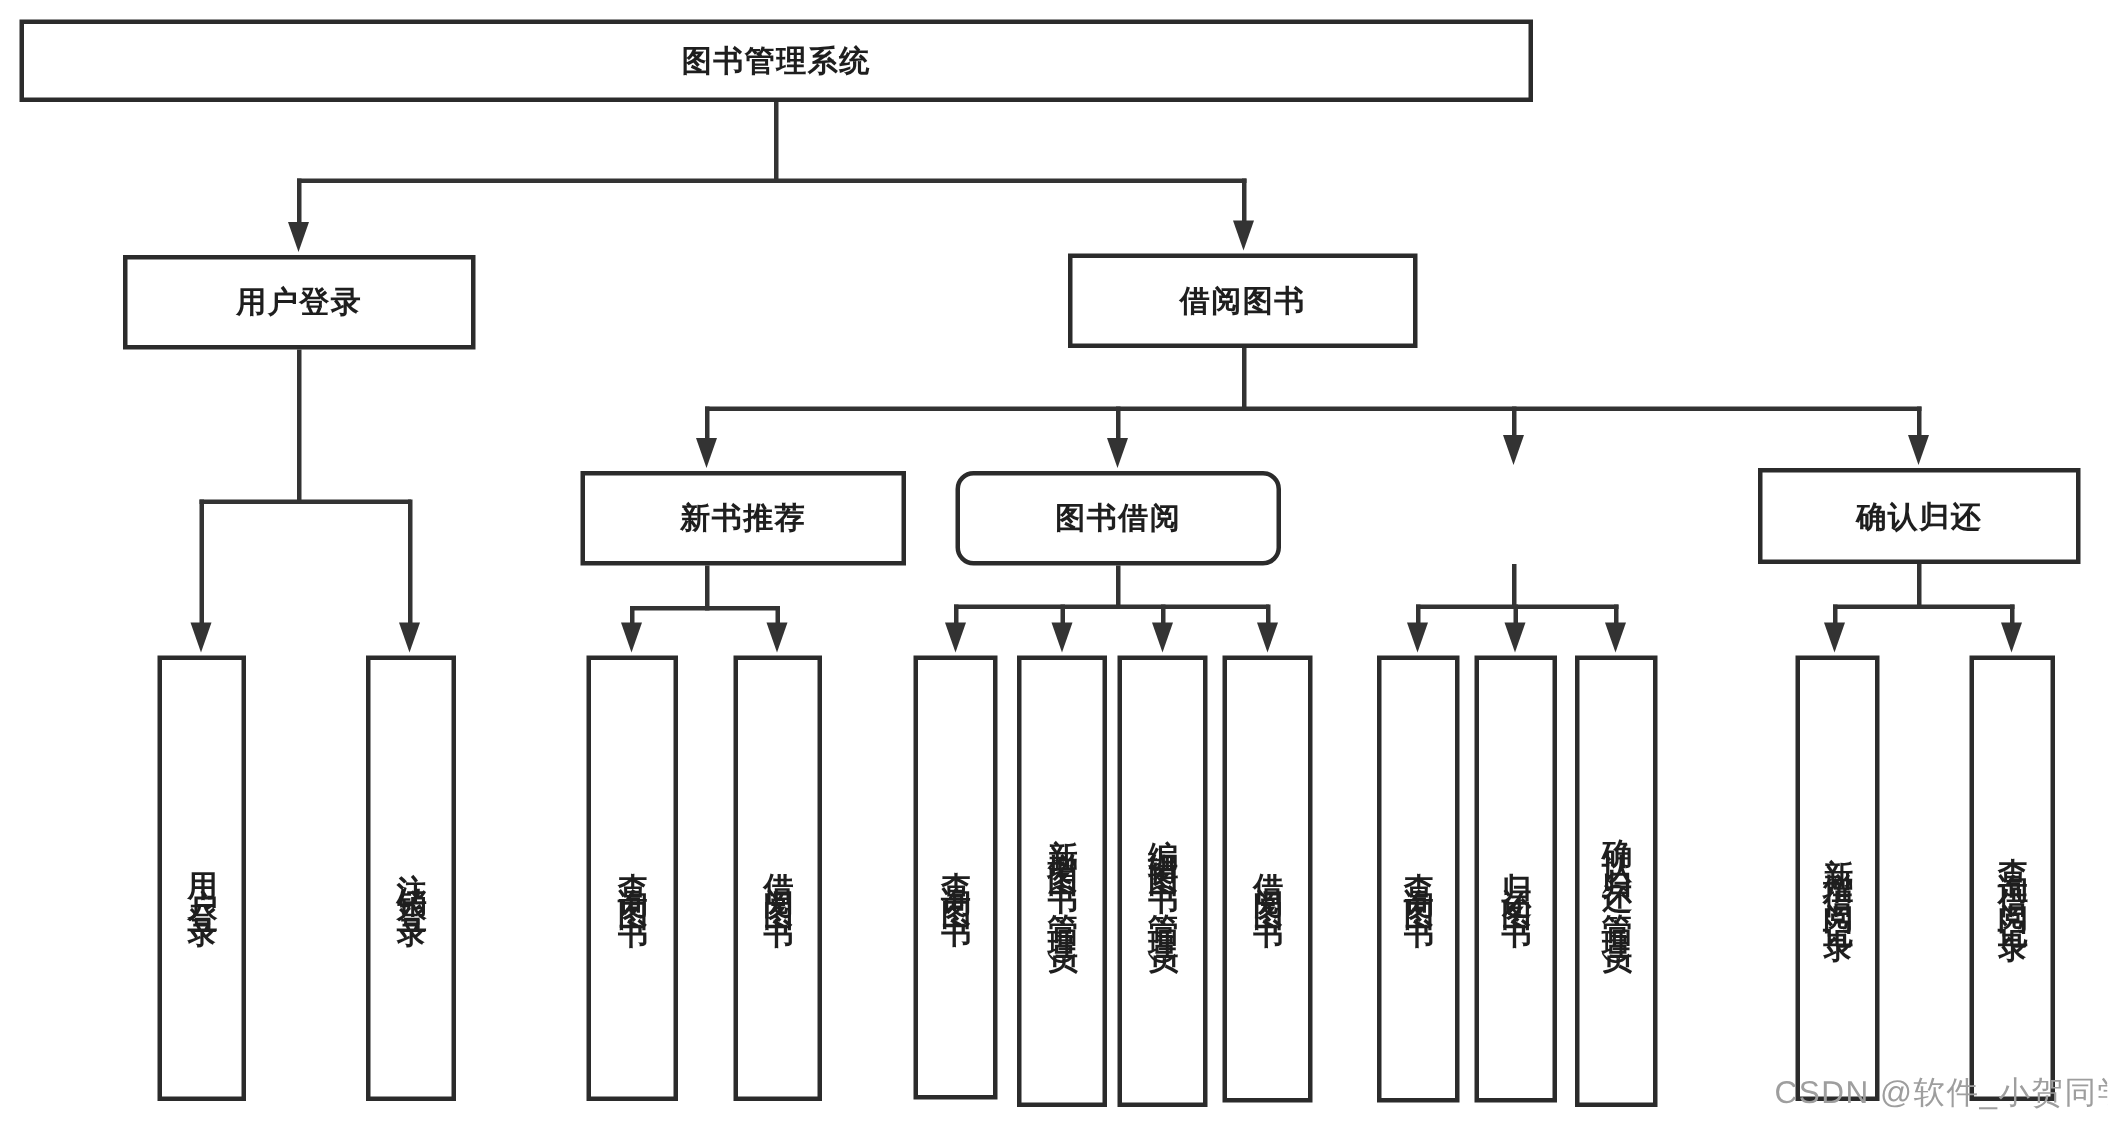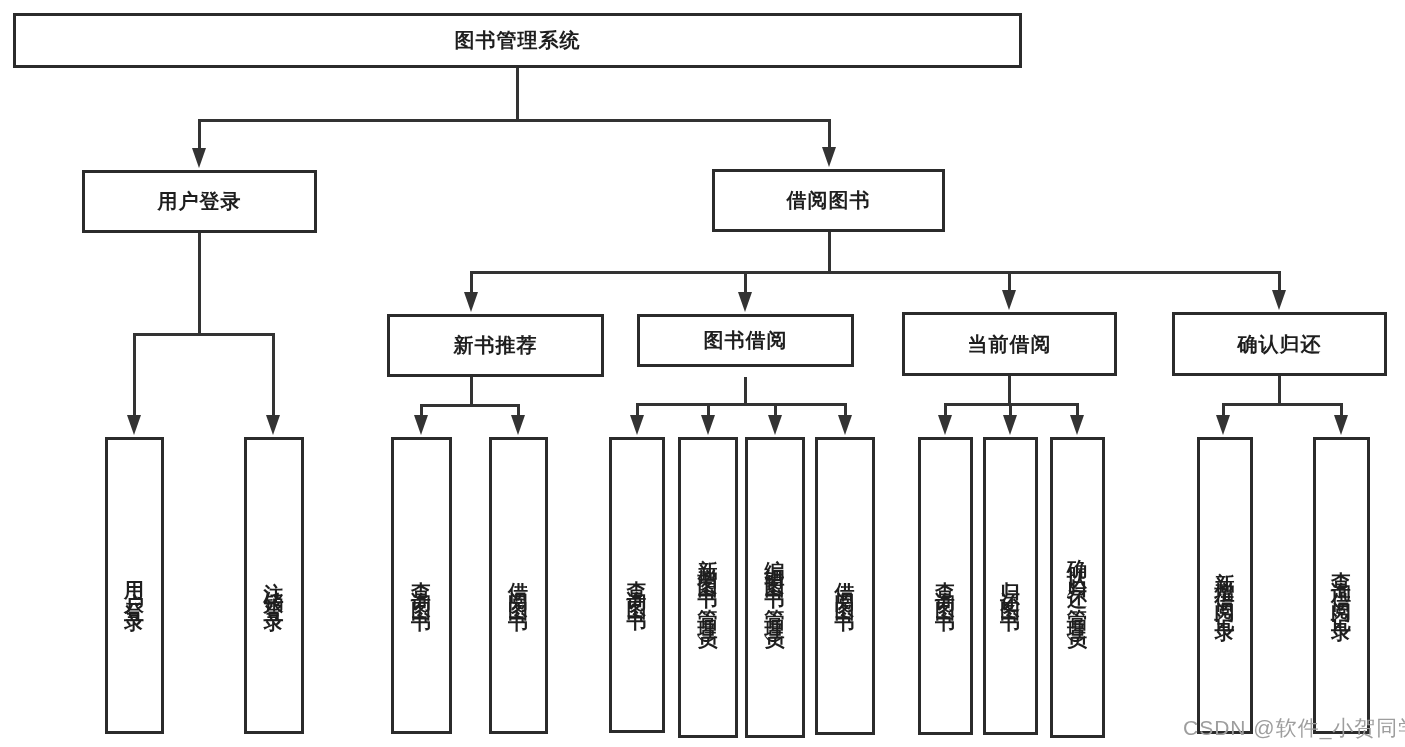--- a/index.html
+++ b/index.html
@@ -71,25 +71,22 @@
   <div class="vline" style="left:744px;top:271px;height:22px;"></div>
   <div class="arrow" style="left:738px;top:292px;"></div>
   <div class="vline" style="left:1008px;top:271px;height:21px;"></div>
   <div class="arrow" style="left:1002px;top:290px;"></div>
   <div class="vline" style="left:1278px;top:271px;height:21px;"></div>
   <div class="arrow" style="left:1272px;top:290px;"></div>
 
   <div class="box hbox" style="left:363px;top:314px;width:217px;height:63px;margin-left:24px;">
     <span>新书推荐</span>
   </div>
-  <div class="box hbox" style="left:637px;top:314px;width:217px;height:53px;">
+  <div class="box hbox" style="left:637px;top:314px;width:217px;height:63px;border-radius:12px;">
     <span>图书借阅</span>
-  </div>
-  <div class="box hbox" style="left:902px;top:312px;width:215px;height:64px;">
-    <span>当前借阅</span>
   </div>
   <div class="box hbox" style="left:1172px;top:312px;width:215px;height:64px;">
     <span>确认归还</span>
   </div>
 
   <div class="vline" style="left:470px;top:377px;height:30px;"></div>
   <div class="hline" style="left:420px;top:404px;width:100px;"></div>
   <div class="vline" style="left:420px;top:404px;height:12px;"></div>
   <div class="arrow" style="left:414px;top:415px;"></div>
   <div class="vline" style="left:517px;top:404px;height:12px;"></div>

